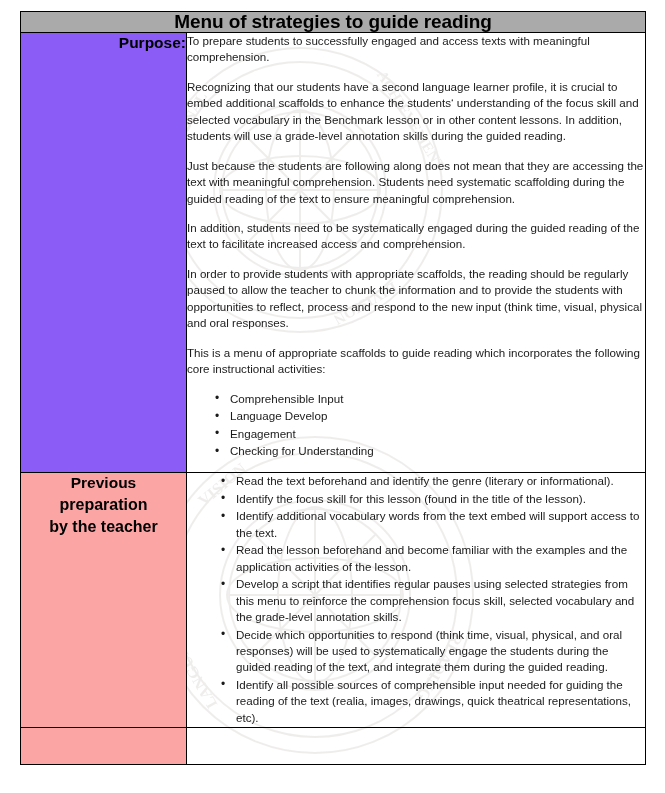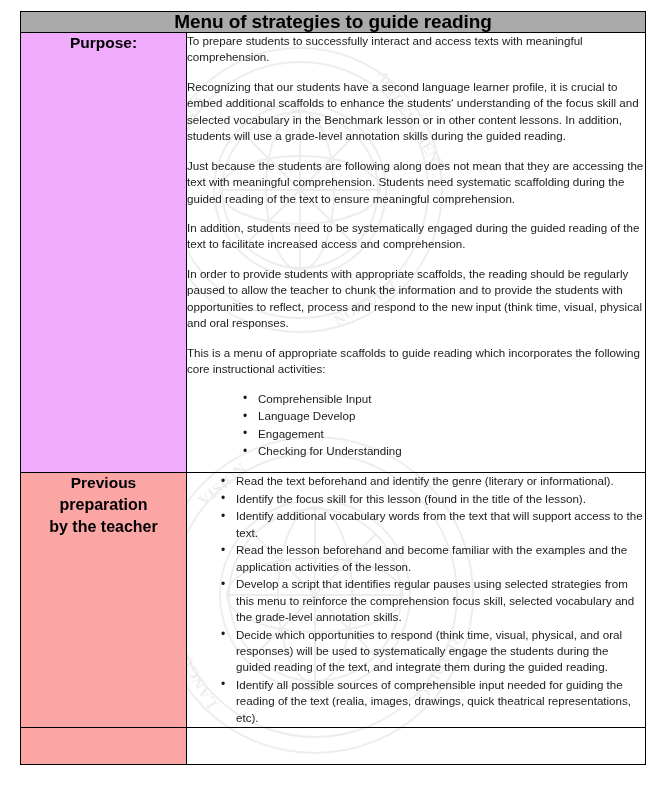--- a/index.html
+++ b/index.html
@@ -71,21 +71,21 @@
     color: #000000;
   }
 
   
   td.label-cell {
     width: 166px;
     text-align: center;
     vertical-align: middle;
     border-left: 2px solid #000000;
   }
-  td.label-cell.shade-light { background: #f0abfc; }
+  td.label-cell.shade-light { background: #8b5cf6; text-align: right; }
   td.label-cell.shade-dark  { background: #fca5a5; }
 
   .label-line {
     font-weight: bold;
     color: #000000;
     line-height: 1.35;
   }
   .label-lg { font-size: 15.5px; }
   .label-md { font-size: 16px; }
 
@@ -103,21 +103,21 @@
     margin: 0 0 13px 0;
     color: #1a1a1a;
   }
   .para:last-child { margin-bottom: 0; }
 
   ul.bullets {
     margin: 0;
     padding: 0 0 0 34px;
     list-style: none;
   }
-  ul.bullets.tight { padding-left: 56px; }
+  ul.bullets.tight { padding-left: 28px; }
   ul.bullets li {
     font-size: 11.6px;
     line-height: 1.42;
     color: #1a1a1a;
     position: relative;
     padding-left: 15px;
     margin-bottom: 1px;
   }
   ul.bullets li::before {
     content: "\2022";
@@ -188,21 +188,21 @@
         <td class="banner" colspan="2">
           <div class="banner-title">Menu of strategies to guide reading</div>
         </td>
       </tr>
 
       <tr>
         <td class="label-cell shade-light">
           <div class="label-line label-lg">Purpose:</div>
         </td>
         <td class="content-cell row-purpose">
-          <p class="para">To prepare students to successfully interact and access texts with meaningful comprehension.</p>
+          <p class="para">To prepare students to successfully engaged and access texts with meaningful comprehension.</p>
           <p class="para">Recognizing that our students have a second language learner profile, it is crucial to embed additional scaffolds to enhance the students‘ understanding of the focus skill and selected vocabulary in the Benchmark lesson or in other content lessons. In addition, students will use a grade-level annotation skills during the guided reading.</p>
           <p class="para">Just because the students are following along does not mean that they are accessing the text with meaningful comprehension. Students need systematic scaffolding during the guided reading of the text to ensure meaningful comprehension.</p>
           <p class="para">In addition, students need to be systematically engaged during the guided reading of the text to facilitate increased access and comprehension.</p>
           <p class="para">In order to provide students with appropriate scaffolds, the reading should be regularly paused to allow the teacher to chunk the information and to provide the students with opportunities to reflect, process and respond to the new input (think time, visual, physical and oral responses.</p>
           <p class="para">This is a menu of appropriate scaffolds to guide reading which incorporates   the following core instructional activities:</p>
           <ul class="bullets tight bullet-block">
             <li>Comprehensible Input</li>
             <li>Language Develop</li>
             <li>Engagement</li>
             <li>Checking for Understanding</li>
@@ -213,21 +213,21 @@
       <tr>
         <td class="label-cell shade-dark">
           <div class="label-line label-lg">Previous</div>
           <div class="label-line label-md">preparation</div>
           <div class="label-line label-md">by the teacher</div>
         </td>
         <td class="content-cell">
           <ul class="bullets">
             <li>Read the text beforehand and identify the genre (literary or informational).</li>
             <li>Identify the focus skill for this lesson (found in the title of the lesson).</li>
-            <li>Identify additional vocabulary words from the text that will support access to the text.</li>
+            <li>Identify additional vocabulary words from the text embed will support access to the text.</li>
             <li>Read the lesson beforehand and become familiar with the examples and the application activities of the lesson.</li>
             <li>Develop a script that identifies regular pauses using selected strategies from this menu to reinforce the comprehension focus skill, selected vocabulary and the grade-level annotation skills.</li>
             <li>Decide which opportunities to respond (think time, visual, physical, and oral responses) will be used to systematically engage the students during the guided reading of the text, and integrate them during the guided reading.</li>
             <li>Identify all possible sources of comprehensible input needed for guiding the reading of the text (realia, images, drawings, quick theatrical representations, etc).</li>
           </ul>
         </td>
       </tr>
 
       <tr>
         <td class="label-cell shade-dark spacer-cell"></td>

